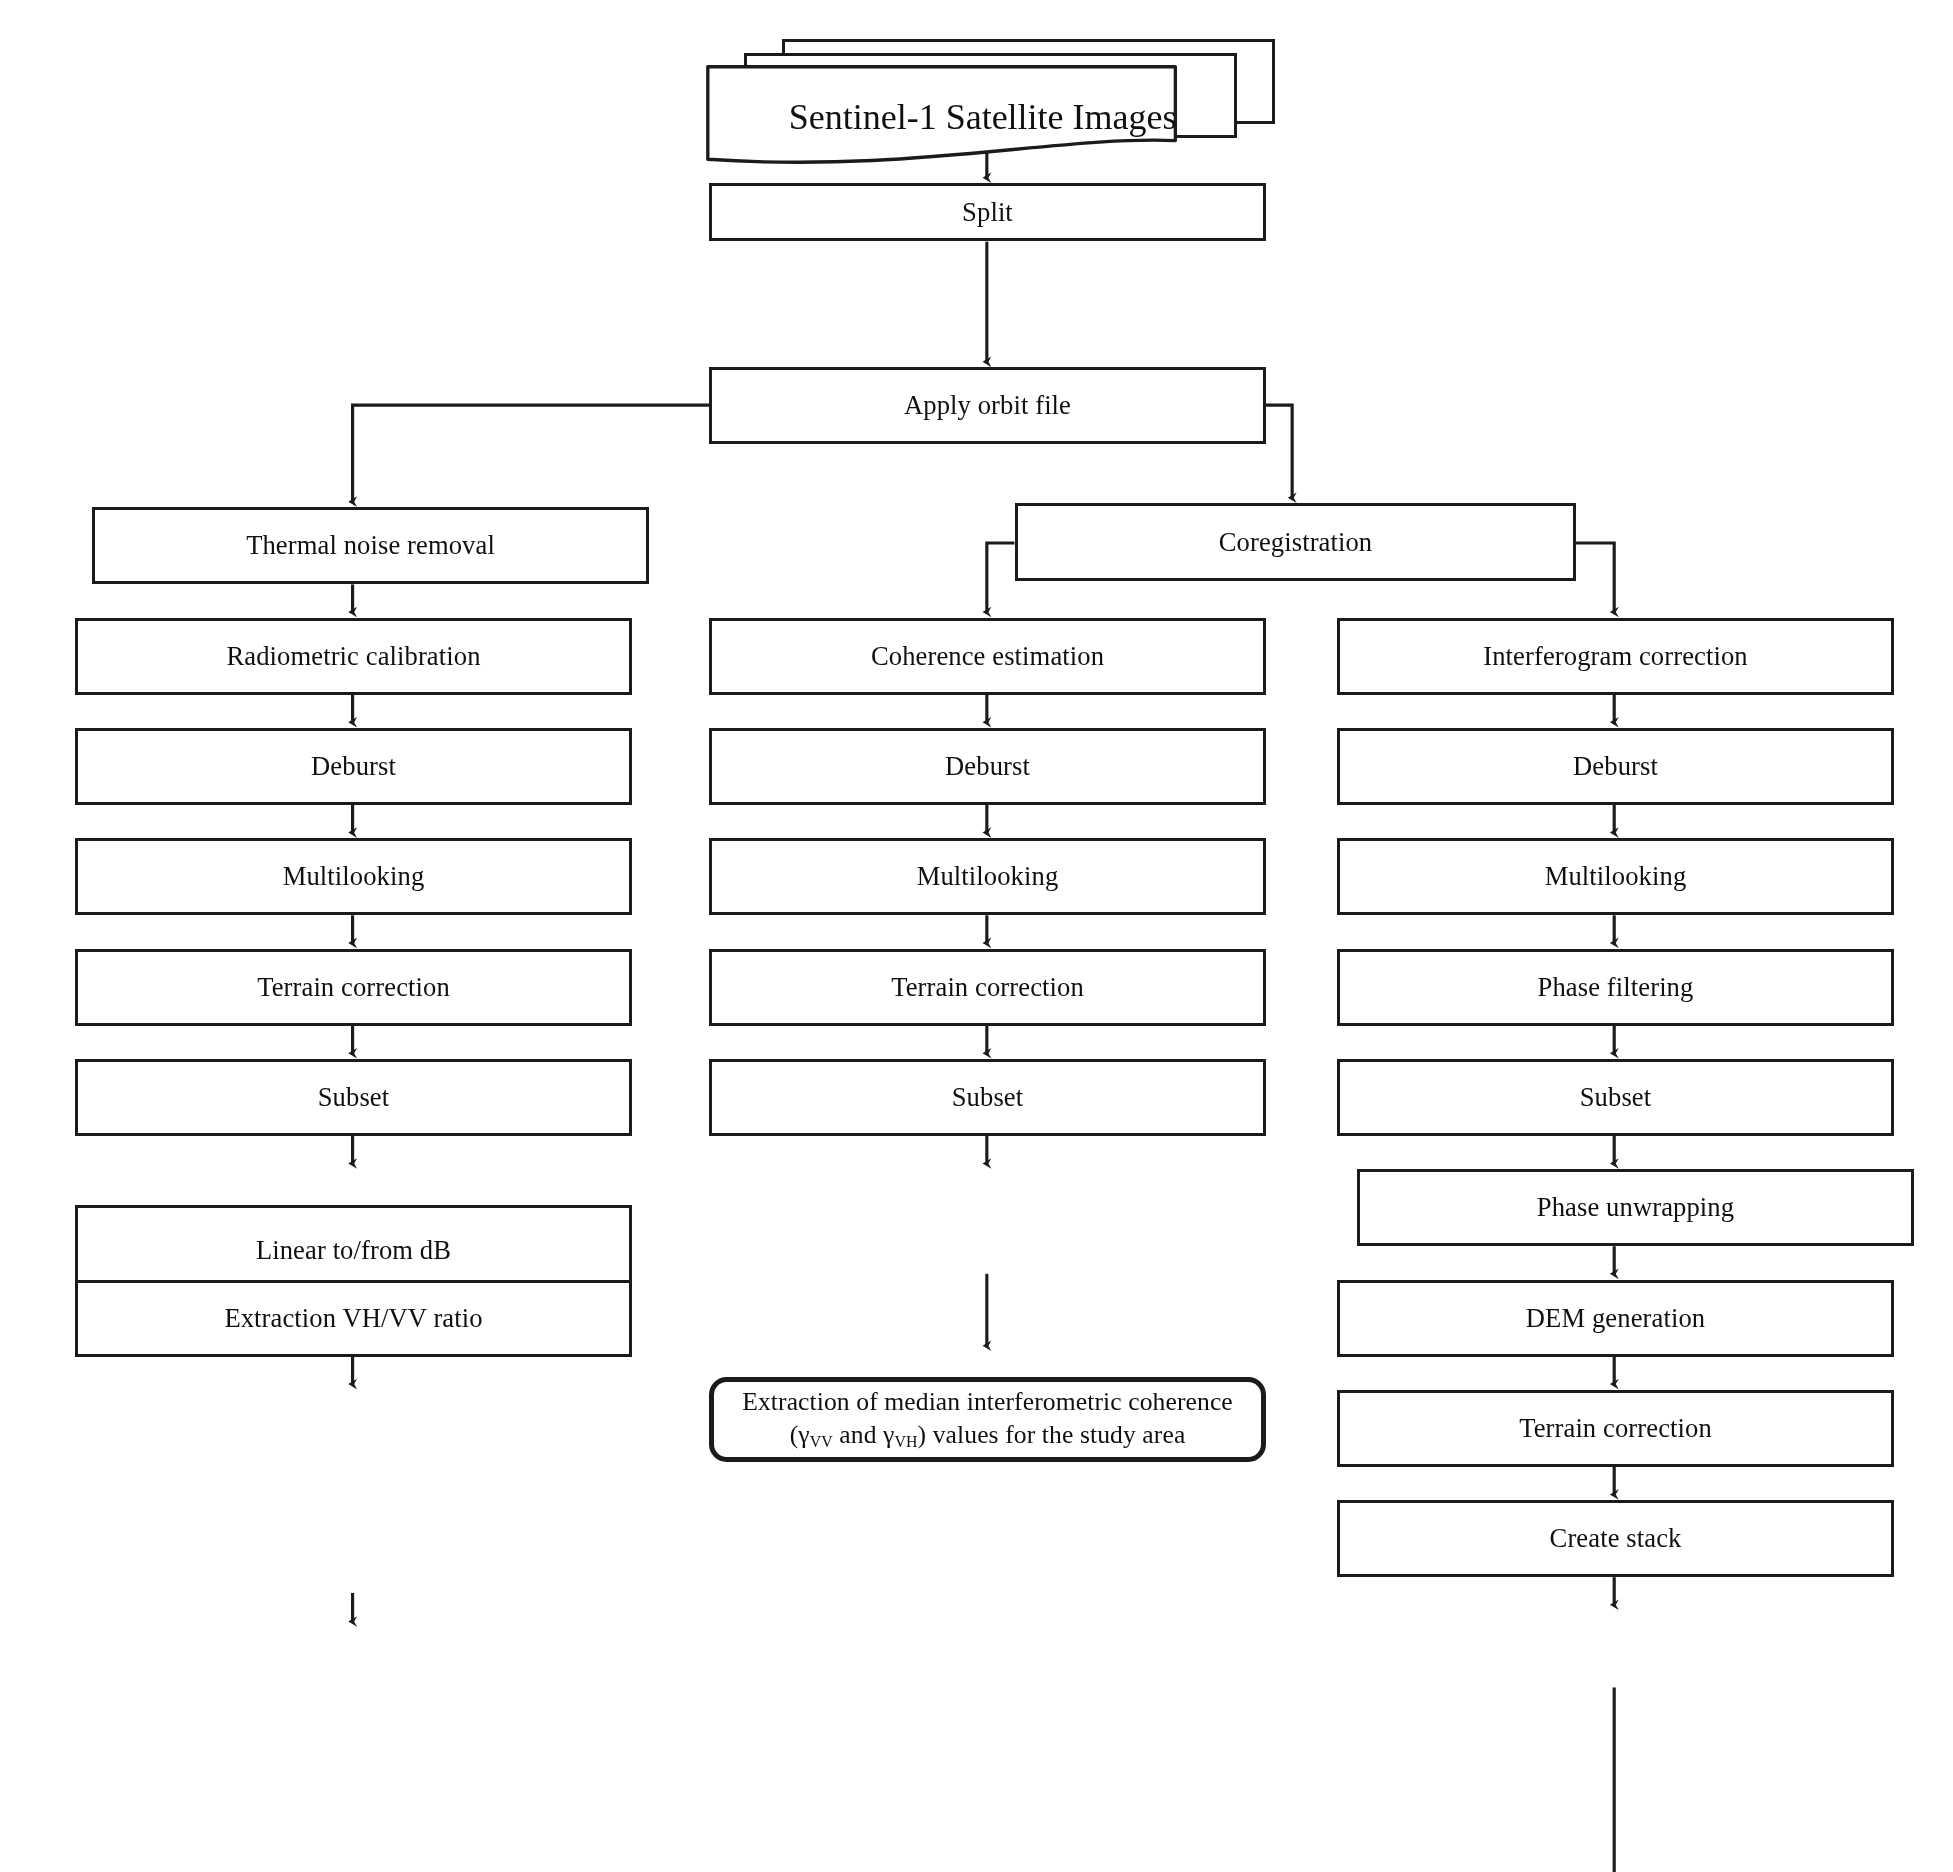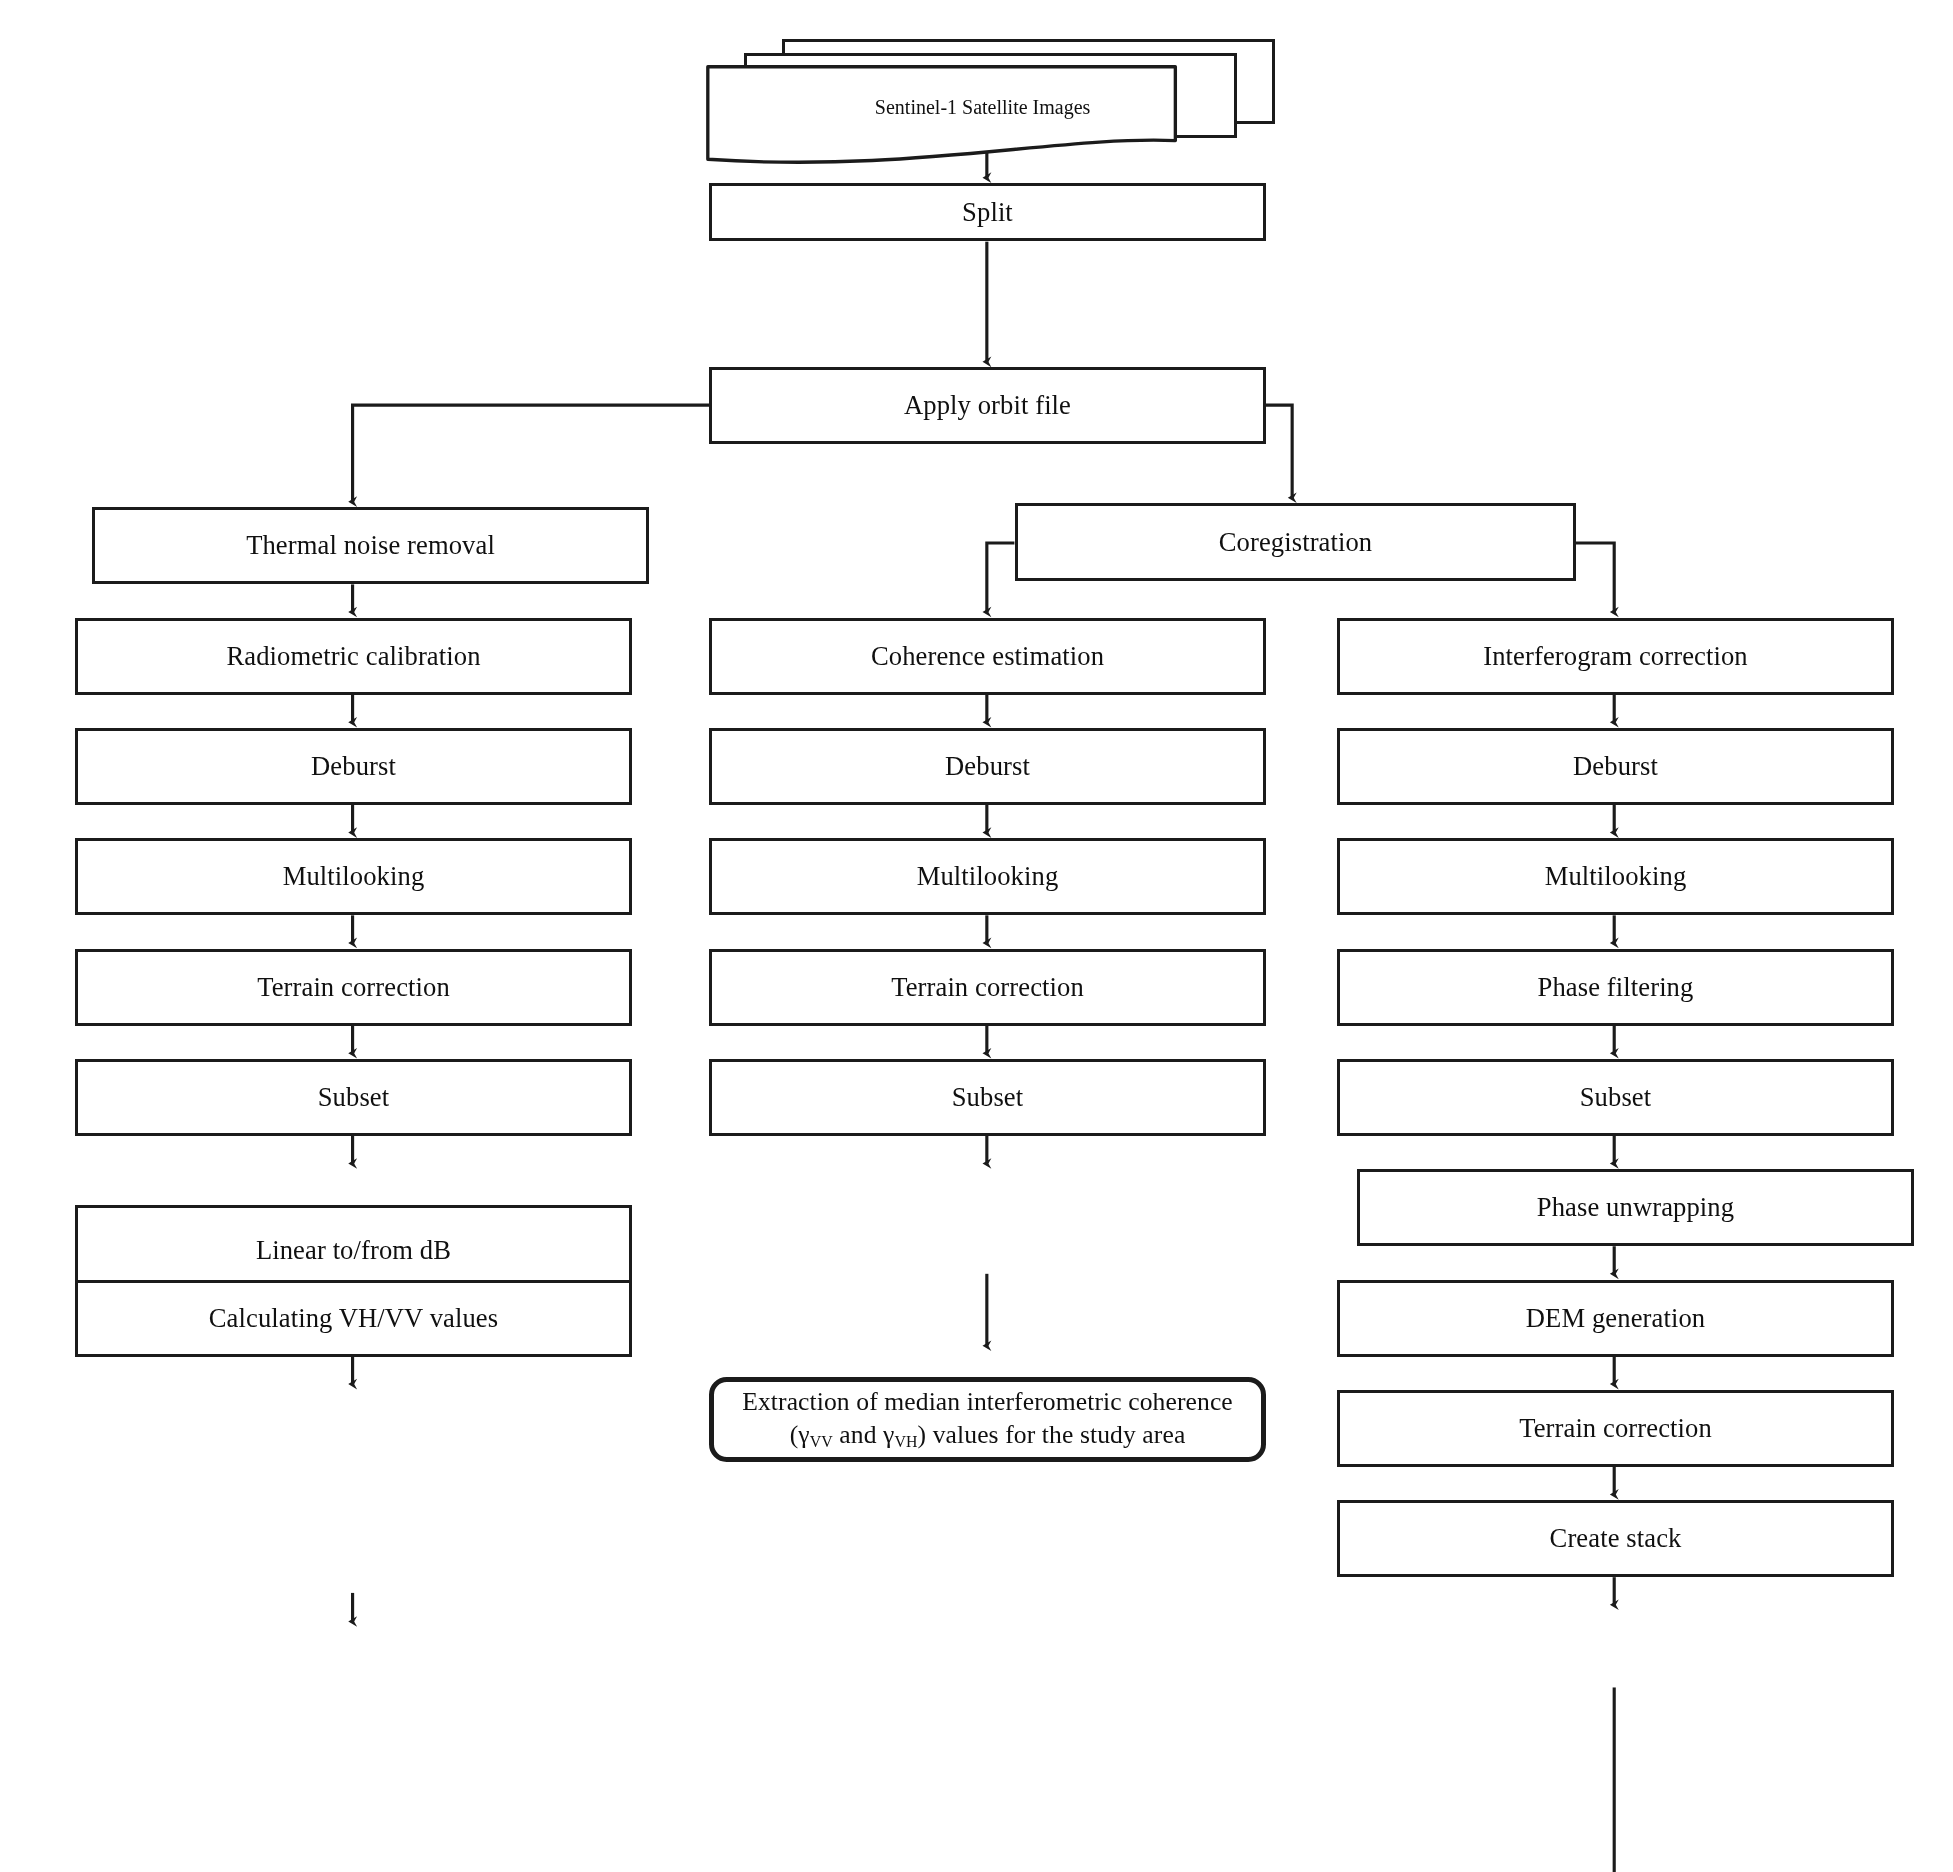--- a/index.html
+++ b/index.html
@@ -11,21 +11,21 @@
   .node{position:absolute;box-sizing:border-box;background:#ffffff;
         border:3px solid #1b1b1b;display:flex;align-items:center;
         justify-content:center;text-align:center;line-height:1.28;
         font-size:26.6px;letter-spacing:0.1px;z-index:3;padding:0 4px;}
   .node.term{border-width:5.9px;border-radius:17.7px;font-size:25.6px;}
   .node.term .ml{display:block;}
 
   
   .docstack{position:absolute;z-index:3;}
   .sheet{position:absolute;background:#fff;border:3px solid #1b1b1b;box-sizing:border-box;}
-  .doctext{position:absolute;width:100%;text-align:center;font-size:20px;z-index:6;}
+  .doctext{position:absolute;width:100%;text-align:center;font-size:36px;z-index:6;}
 
   sub{font-size:.62em;vertical-align:-0.26em;}
   sup{font-size:.62em;vertical-align:0.45em;}
   .sig{font-style:normal;}
 </style>
 </head>
 <body>
 
 <div id="stage">
 
@@ -94,21 +94,21 @@
 
   <div class="node" style="left:1015px;top:503px;width:561px;height:78px;">Coregistration</div>
 
   <div class="node" style="left:92px;top:507px;width:557px;height:77px;">Thermal noise removal</div>
   <div class="node" style="left:75px;top:618px;width:557px;height:77px;">Radiometric calibration</div>
   <div class="node" style="left:75px;top:728px;width:557px;height:77px;">Deburst</div>
   <div class="node" style="left:75px;top:838px;width:557px;height:77px;">Multilooking</div>
   <div class="node" style="left:75px;top:949px;width:557px;height:77px;">Terrain correction</div>
   <div class="node" style="left:75px;top:1059px;width:557px;height:77px;">Subset</div>
   <div class="node" style="left:75px;top:1169px;width:557px;height:90px;margin-top:36px;">Linear to/from dB</div>
-  <div class="node" style="left:75px;top:1280px;width:557px;height:77px;">Calculating VH/VV values</div>
+  <div class="node" style="left:75px;top:1280px;width:557px;height:77px;">Extraction VH/VV ratio</div>
 
 
   <div class="node" style="left:709px;top:618px;width:557px;height:77px;">Coherence estimation</div>
   <div class="node" style="left:709px;top:728px;width:557px;height:77px;">Deburst</div>
   <div class="node" style="left:709px;top:838px;width:557px;height:77px;">Multilooking</div>
   <div class="node" style="left:709px;top:949px;width:557px;height:77px;">Terrain correction</div>
   <div class="node" style="left:709px;top:1059px;width:557px;height:77px;">Subset</div>
 
   <div class="node term" style="left:709px;top:1352px;width:557px;height:85px;flex-direction:column;margin-top:25px;">
     <span class="ml">Extraction of median interferometric coherence</span>

